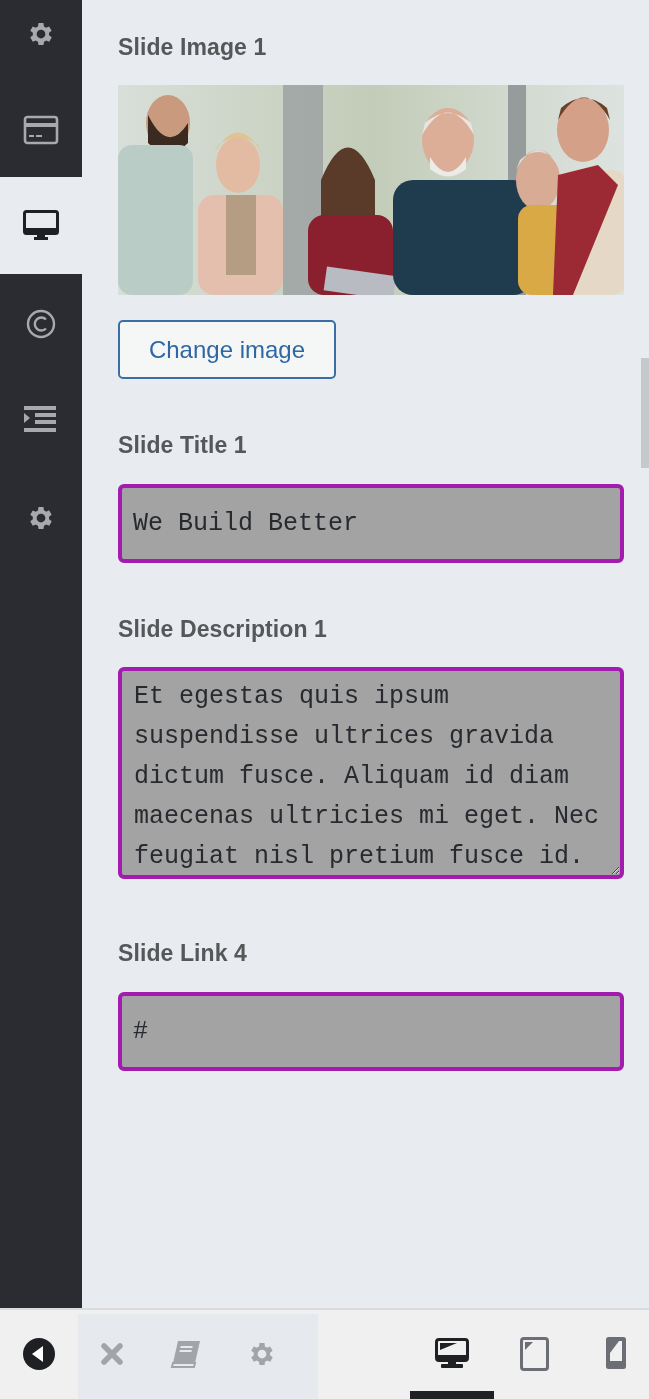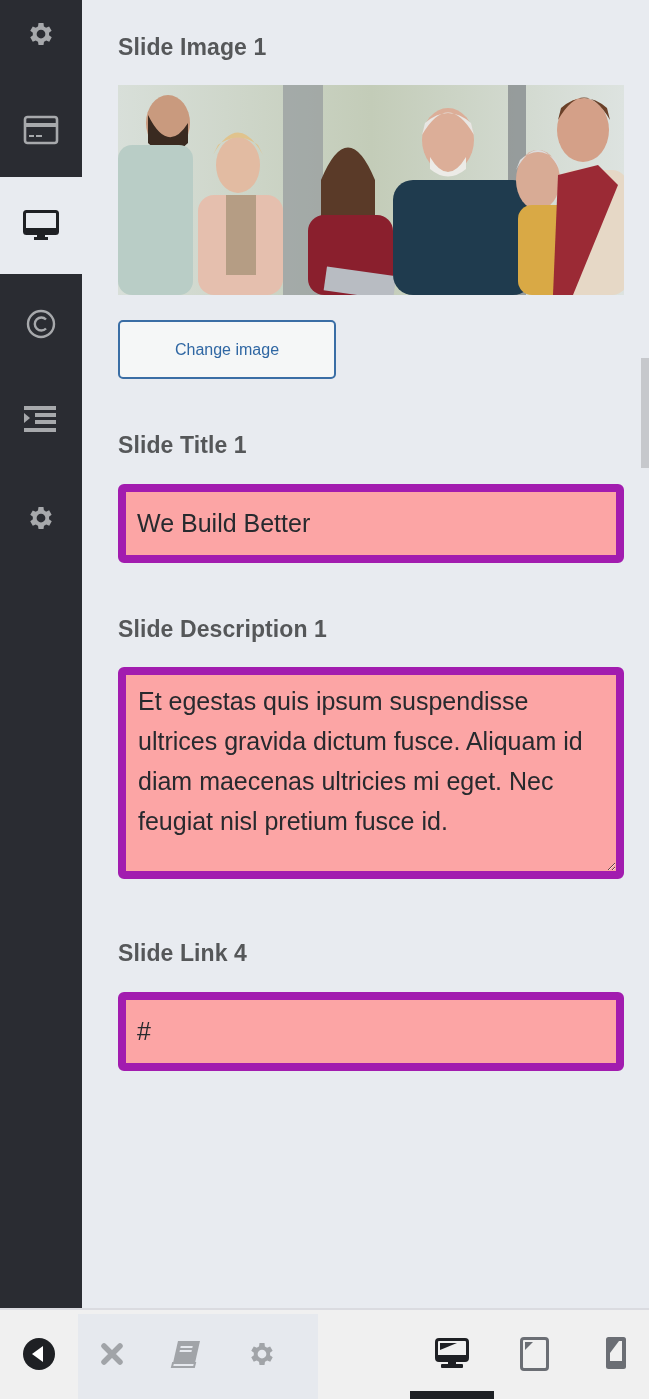--- a/index.html
+++ b/index.html
@@ -34,29 +34,29 @@
     letter-spacing: 0.1px;
   }
   .slide-image {
     position: absolute; left: 36px; top: 85px; width: 506px; height: 210px;
     overflow: hidden; background: #c9d2cf;
   }
   .btn {
     position: absolute; top: 320px; height: 59px;
     border: 2px solid #3a6ea5; border-radius: 5px;
     background: #f5f7f7; color: #2f67a3;
-    font-size: 16px; font-family: "Liberation Sans", sans-serif;
+    font-size: 24px; font-family: "Liberation Sans", sans-serif;
     display: flex; align-items: center; justify-content: center;
     cursor: pointer;
   }
   .field {
     position: absolute; left: 36px; width: 506px;
-    background: #fca5a5; border: 8px solid #a21caf; border-radius: 6px;
+    background: #a3a3a3; border: 4px solid #a21caf; border-radius: 6px;
     font-size: 25px; color: #272a2e;
-    font-family: Liberation Sans, sans-serif;
+    font-family: Liberation Mono, monospace;
     padding: 0 11px; outline: none;
   }
   input.field { height: 79px; }
   textarea.field {
     height: 212px; resize: vertical; padding: 6px 12px;
     line-height: 40px; overflow: hidden;
   }
   .scrollbar {
     position: absolute; right: 0; top: 358px; width: 8px; height: 110px;
     background: #c6c8cc;

